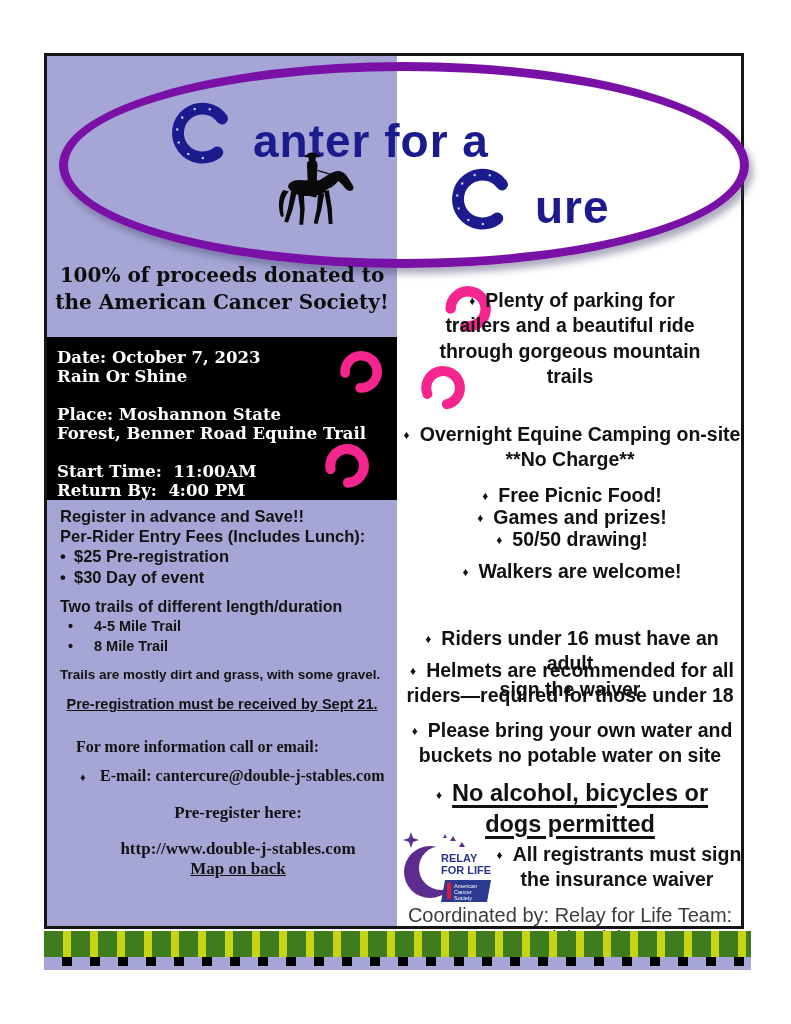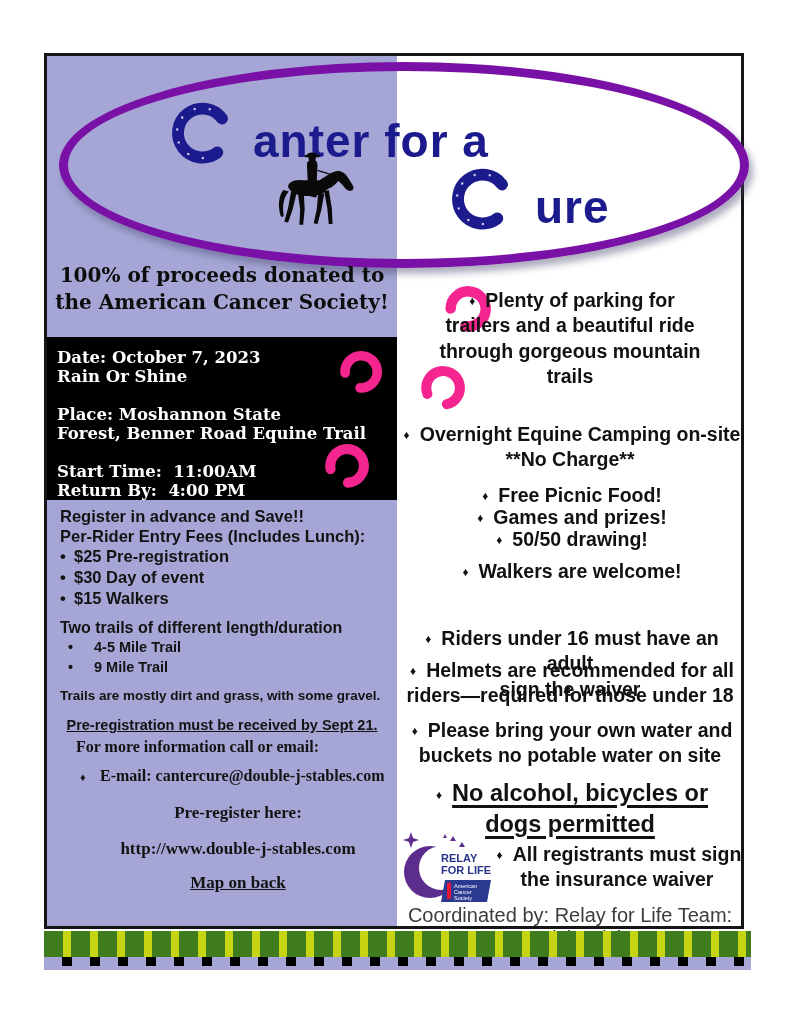--- a/index.html
+++ b/index.html
@@ -33,21 +33,21 @@
   .trails-head{font-size:16px;line-height:19px;margin-top:9px;}
   .trail-row{font-size:14.5px;line-height:20px;padding-left:8px;}
   .trail-row .dot{width:26px;}
   .surface{font-size:13.5px;line-height:17px;margin-top:10px;}
   .deadline{font-size:14.5px;margin-top:13px;text-align:center;text-decoration:underline;}
   .contact{position:absolute;left:16px;top:682px;width:350px;padding:0 13px;box-sizing:border-box;
            font-family:"Liberation Serif",serif;font-weight:700;color:#131313;font-size:16px;}
   .c-row{margin-top:11px;white-space:nowrap;}
   .dia{font-size:11px;display:inline-block;width:24px;padding-left:4px;box-sizing:border-box;}
   .center-ln{text-align:center;font-size:17px;}
-  .mt18{margin-top:18px;} .mt16{margin-top:16px;} .mt14{margin-top:14px;}
+  .mt18{margin-top:18px;} .mt16{margin-top:16px;} .mt14{}
   .underl{text-decoration:underline;}
 
   
   .rb{position:absolute;left:352px;width:342px;text-align:center;color:#111;
       font-family:"Liberation Sans",sans-serif;font-weight:700;font-size:19.5px;line-height:1.3;}
   .rb .txt{white-space:pre-line;}
   .rb .dia{width:auto;margin-right:10px;font-size:12px;vertical-align:2px;}
   .no-alcohol{font-size:23.5px;}
   .no-alcohol .txt{text-decoration:underline;text-underline-offset:4px;text-decoration-thickness:2.5px;}
   .registrants{left:445px;width:250px;}
@@ -135,24 +135,23 @@
     </svg>
     <svg class="pink-shoe" style="left:276px;top:386px;width:48px;height:48px;transform:rotate(128deg);" viewBox="0 0 100 100">
       <path d="M 76 27 A 35 35 0 1 0 76 73" fill="none" stroke="#f5258f" stroke-width="21" stroke-linecap="round"></path>
     </svg>
 
     <div class="register">
       <div class="reg-line">Register in advance and Save!!</div>
       <div class="reg-line">Per-Rider Entry Fees (Includes Lunch):</div>
       <div class="fee-row"><span class="dot">•</span><span>$25  Pre-registration</span></div>
       <div class="fee-row"><span class="dot">•</span><span>$30  Day of event</span></div>
-      <div class="fee-row"><span class="dot">•</span><span>$15  Walkers</span></div>
       <div class="trails-head">Two trails of different length/duration</div>
       <div class="trail-row"><span class="dot">•</span><span>4-5 Mile Trail</span></div>
-      <div class="trail-row"><span class="dot">•</span><span>9 Mile Trail</span></div>
+      <div class="trail-row"><span class="dot">•</span><span>8 Mile Trail</span></div>
       <div class="surface">Trails are mostly dirt and grass, with some gravel.</div>
       <div class="deadline">Pre-registration must be received by Sept 21.</div>
     </div>
 
     <div class="contact">
       <div>For more information call or email:</div>
       <div class="c-row"><span class="dia">♦</span><span>E-mail: cantercure@double-j-stables.com</span></div>
       <div class="center-ln mt18">Pre-register here:</div>
       <div class="center-ln mt16">http://www.double-j-stables.com</div>
       <div class="center-ln mt14 underl">Map on back</div>

